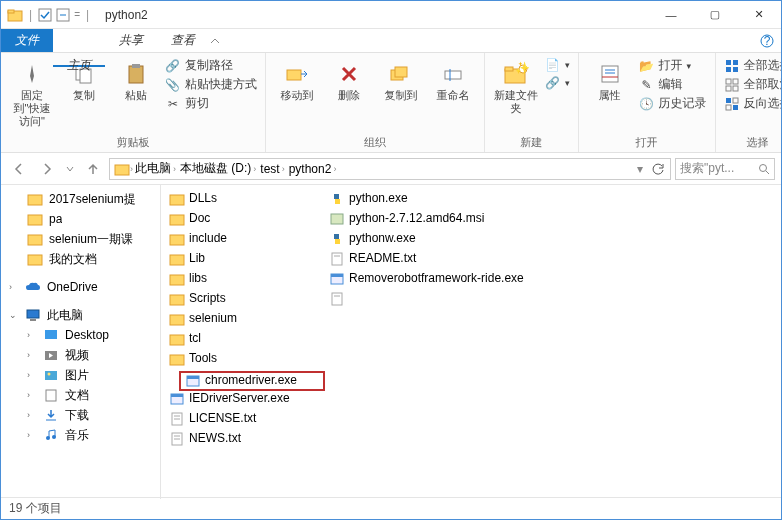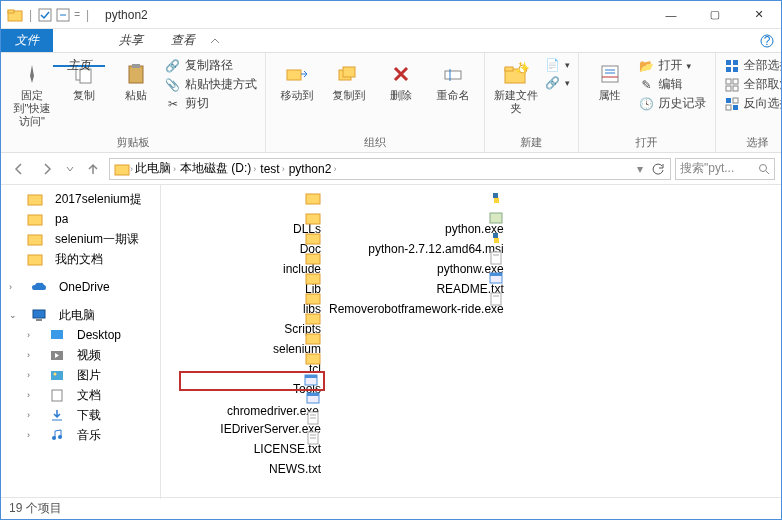--- a/index.html
+++ b/index.html
@@ -33,29 +33,29 @@
 
 .navrow { height: 32px; display: flex; align-items: center; border-bottom: 1px solid #e5e5e5; padding: 0 6px; gap: 4px; }
 .navbtn { width: 24px; height: 24px; display: flex; align-items: center; justify-content: center; color: #888; }
 .breadcrumb { flex: 1; height: 22px; border: 1px solid #ccc; display: flex; align-items: center; padding: 0 4px; background: #fff; overflow: hidden; }
 .bc-item { display: flex; align-items: center; gap: 2px; padding: 0 2px; white-space: nowrap; }
 .bc-chev { color: #888; font-size: 9px; }
 .searchbox { width: 100px; height: 22px; border: 1px solid #ccc; display: flex; align-items: center; padding: 0 4px; color: #888; overflow: hidden; }
 
 .mainarea { display: flex; height: 314px; }
 .treepane { width: 160px; border-right: 1px solid #e5e5e5; overflow-y: auto; overflow-x: hidden; padding-top: 4px; }
-.treeitem { display: flex; align-items: center; height: 20px; gap: 12px; padding-left: 8px; white-space: nowrap; }
+.treeitem { display: flex; align-items: center; height: 20px; gap: 6px; padding-left: 8px; white-space: nowrap; }
 .treeitem.indent { padding-left: 26px; }
 .titem-chev { font-size: 9px; color: #666; width: 10px; }
 .titem-ico { width: 16px; height: 16px; display: flex; align-items: center; justify-content: center; }
 .titem-txt { white-space: nowrap; overflow: hidden; text-overflow: clip; }
 
 .listpane { flex: 1; display: flex; padding: 6px 4px; overflow: auto; }
 .listcol { display: flex; flex-direction: column; }
-.listrow { display: flex; align-items: flex-end; height: 20px; gap: 17px; padding: 0 4px; white-space: nowrap; flex-direction: column; }
+.listrow { display: flex; align-items: flex-start; height: 20px; gap: 4px; padding: 0 4px; white-space: nowrap; }
 .listrow.highlight { border: 2px solid #c03030; margin-left: 14px; }
 .lico { width: 16px; height: 16px; display: flex; align-items: center; justify-content: center; }
 
 .status { position: absolute; bottom: 0; left: 0; right: 0; height: 22px; border-top: 1px solid #e5e5e5; display: flex; align-items: center; padding: 0 8px; color: #555; text-align: right; }
 
 svg { display: block; }
 </style>
 </head>
 <body>
 
@@ -162,34 +162,34 @@
         <span class="ico">
             <svg width="24" height="24">
               <rect x="2" y="8" width="14" height="10" fill="#ffd667" stroke="#e0a030"></rect>
               <path d="M16 12 L22 12 L19 9 M22 12 L19 15" stroke="#2a7ad0" fill="none"></path>
             </svg>
           </span>
         <span class="txt">移动到</span>
       </div>
       <div class="bigbtn">
         <span class="ico">
+            <svg width="22" height="22">
+              <path d="M5 5 L17 17 M17 5 L5 17" stroke="#c03030" stroke-width="3"></path>
+            </svg>
+          </span>
+        <span class="txt">删除</span>
+      </div>
+      <div class="bigbtn">
+        <span class="ico">
             <svg width="24" height="24">
               <rect x="2" y="8" width="12" height="10" fill="#ffd667" stroke="#e0a030"></rect>
               <rect x="6" y="5" width="12" height="10" fill="#ffd667" stroke="#e0a030"></rect>
             </svg>
           </span>
         <span class="txt">复制到</span>
-      </div>
-      <div class="bigbtn">
-        <span class="ico">
-            <svg width="22" height="22">
-              <path d="M5 5 L17 17 M17 5 L5 17" stroke="#c03030" stroke-width="3"></path>
-            </svg>
-          </span>
-        <span class="txt">删除</span>
       </div>
       <div class="bigbtn">
         <span class="ico">
             <svg width="22" height="22">
               <rect x="3" y="8" width="16" height="8" fill="#fff" stroke="#888"></rect>
               <line x1="8" y1="6" x2="8" y2="18" stroke="#2a7ad0"></line>
             </svg>
           </span>
         <span class="txt">重命名</span>
       </div>

